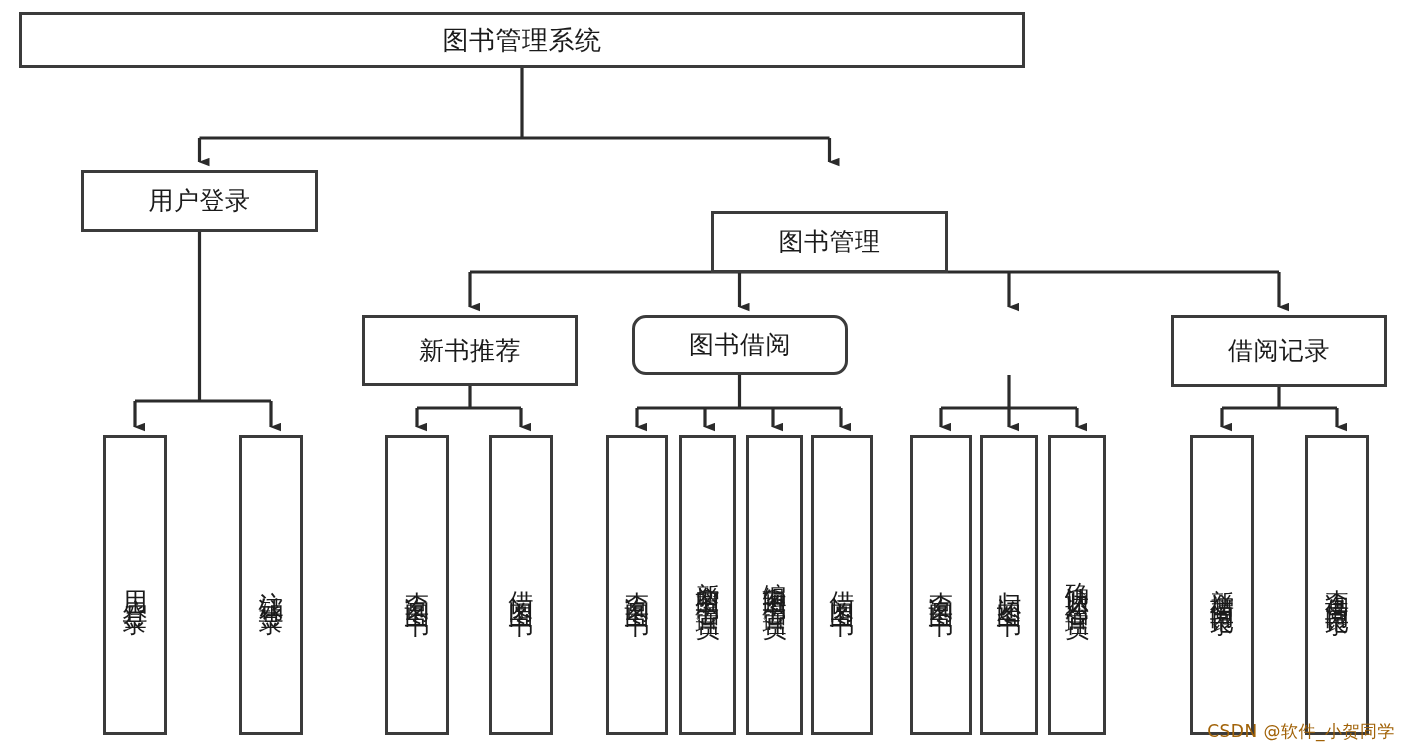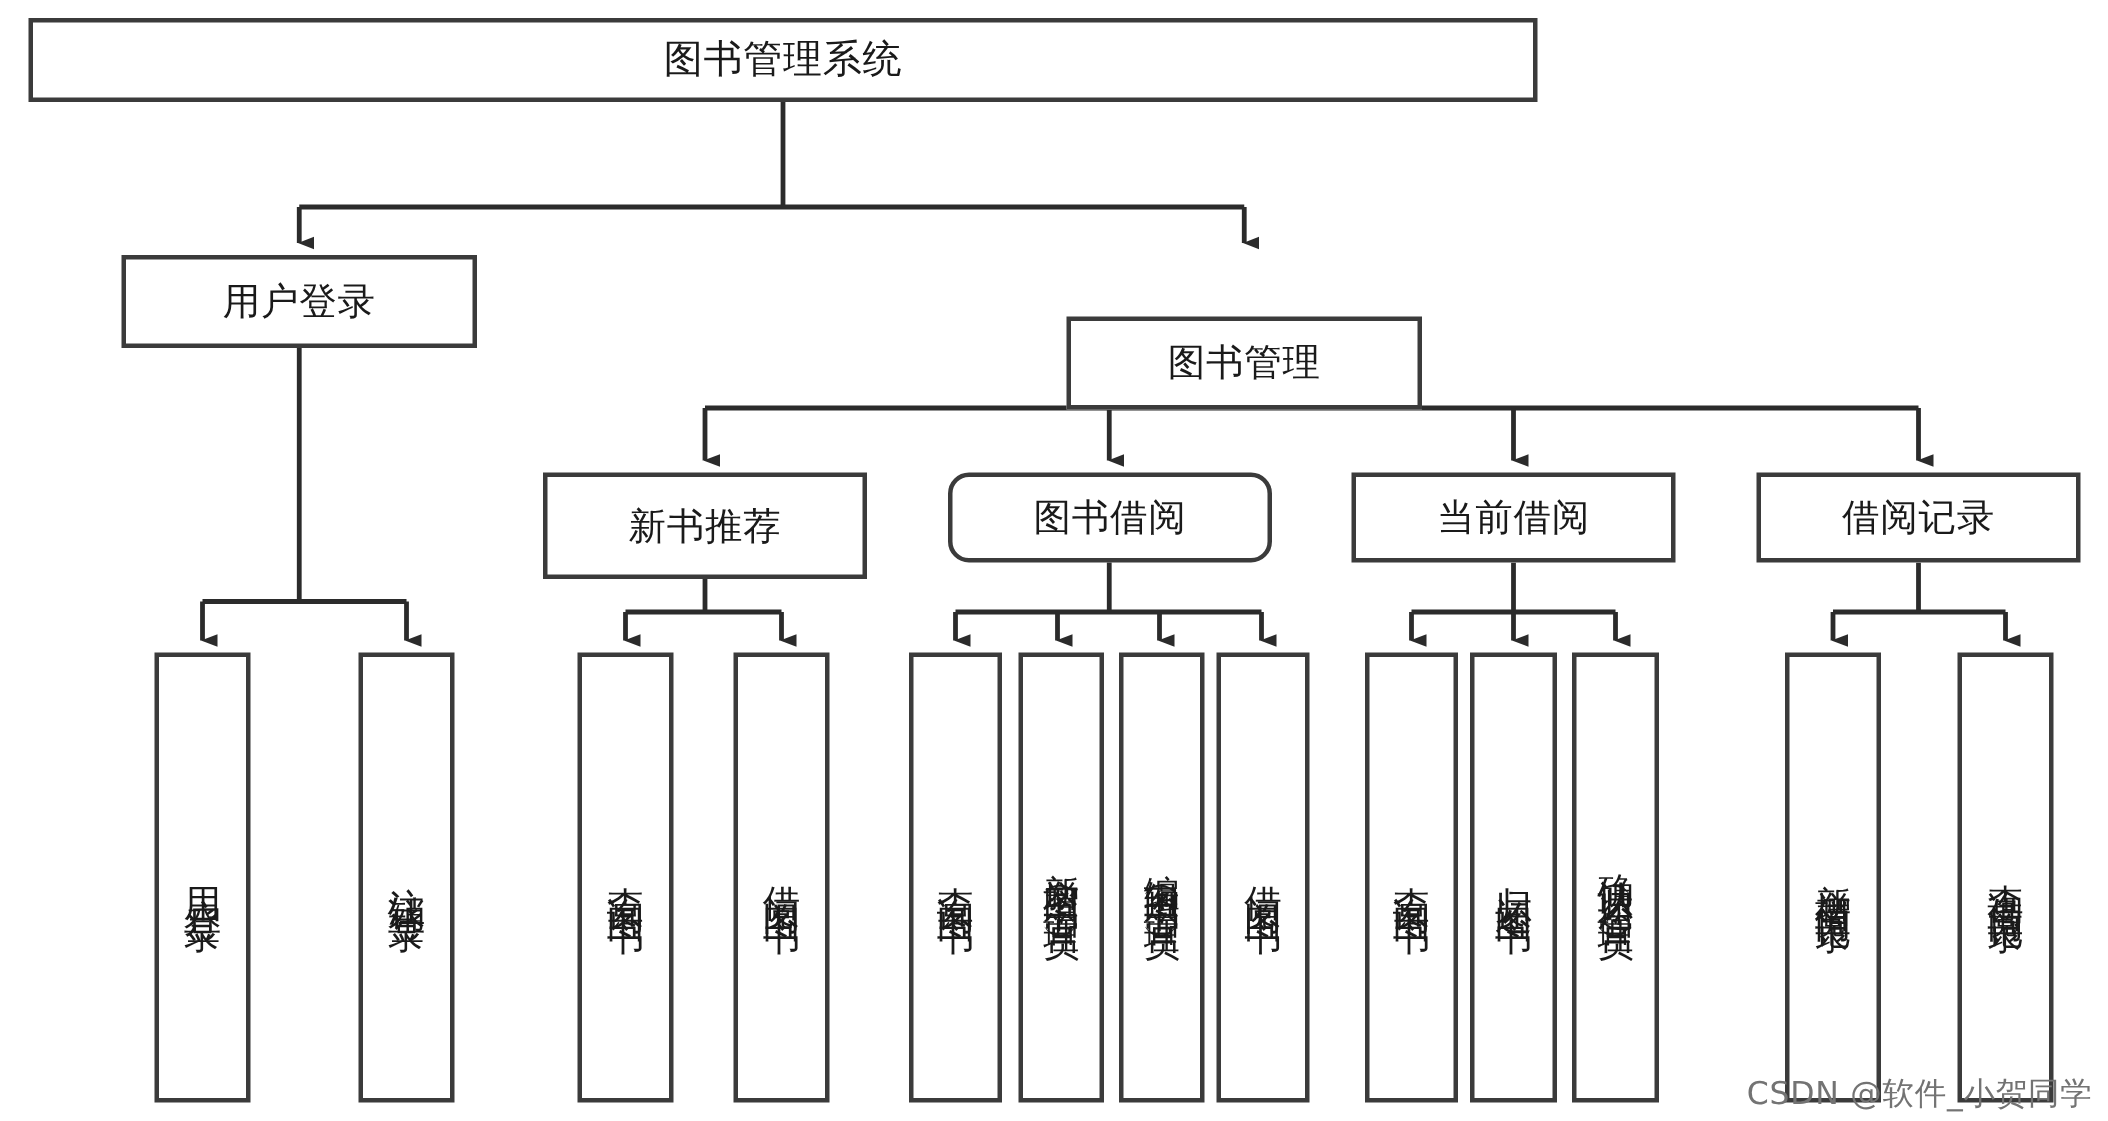--- a/index.html
+++ b/index.html
@@ -65,22 +65,22 @@
     text-indent: 0;
   }
   .node-box.vert.narrow .node-label {
     font-size: 24px;
     letter-spacing: 5px;
   }
   #watermark {
     position: absolute;
     right: 10px;
     bottom: 4px;
-    font-size: 21px;
-    color: #737373;
+    font-size: 17px;
+    color: #a16207;
     letter-spacing: 0.5px;
     z-index: 5;
     white-space: nowrap;
     font-family: "DejaVu Sans", "Liberation Sans", sans-serif;
   }
 </style>
 </head>
 <body>
 
 <div id="diagram-root">
@@ -150,25 +150,22 @@
   </div>
 
   <div class="node-box horiz" style="left:362px; top:315px; width:216px; height:71px;">
     <span class="node-label">新书推荐</span>
   </div>
 
   <div class="node-box horiz" style="left:632px; top:315px; width:216px; height:60px;border-radius:14px;">
     <span class="node-label">图书借阅</span>
   </div>
 
-  <div class="node-box horiz" style="left:901px; top:315px; width:216px; height:60px;">
-    <span class="node-label">当前借阅</span>
-  </div>
-
-  <div class="node-box horiz" style="left:1171px; top:315px; width:216px; height:60px;">
+
+  <div class="node-box horiz" style="left:1171px; top:315px; width:216px; height:72px;">
     <span class="node-label">借阅记录</span>
   </div>
 
   <div class="node-box vert" style="left:103px; top:435px; width:64px; height:300px;">
     <span class="node-label">用户登录</span>
   </div>
 
   <div class="node-box vert" style="left:239px; top:435px; width:64px; height:300px;">
     <span class="node-label">注销登录</span>
   </div>

